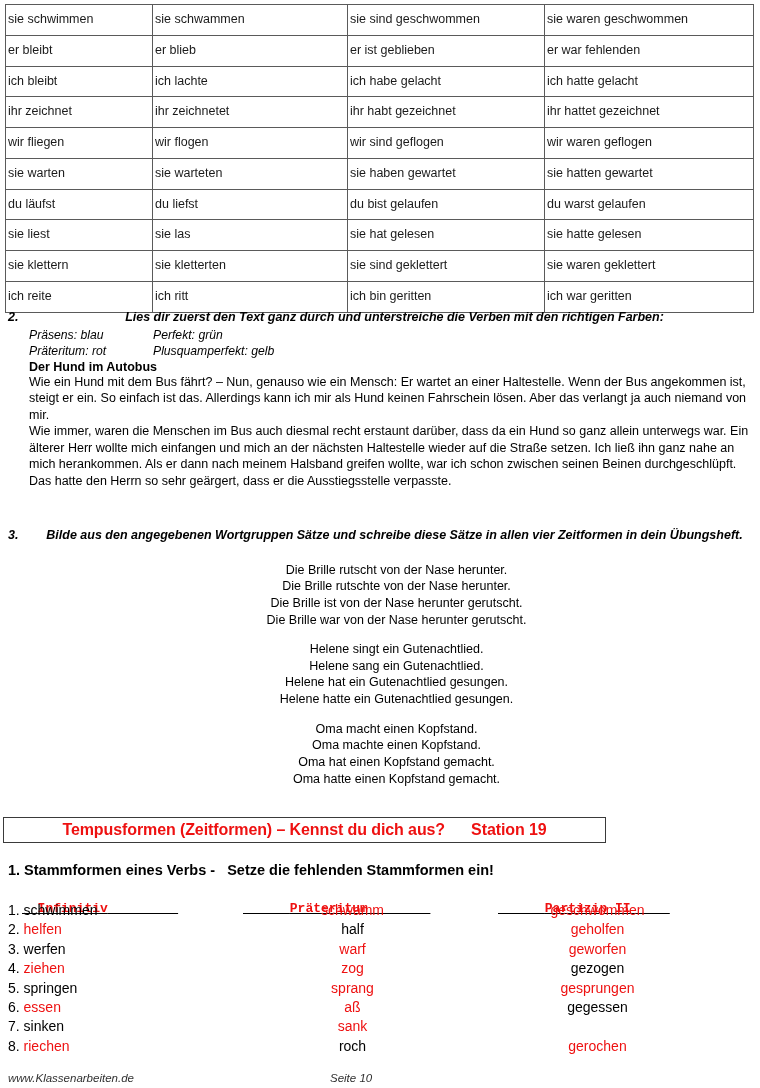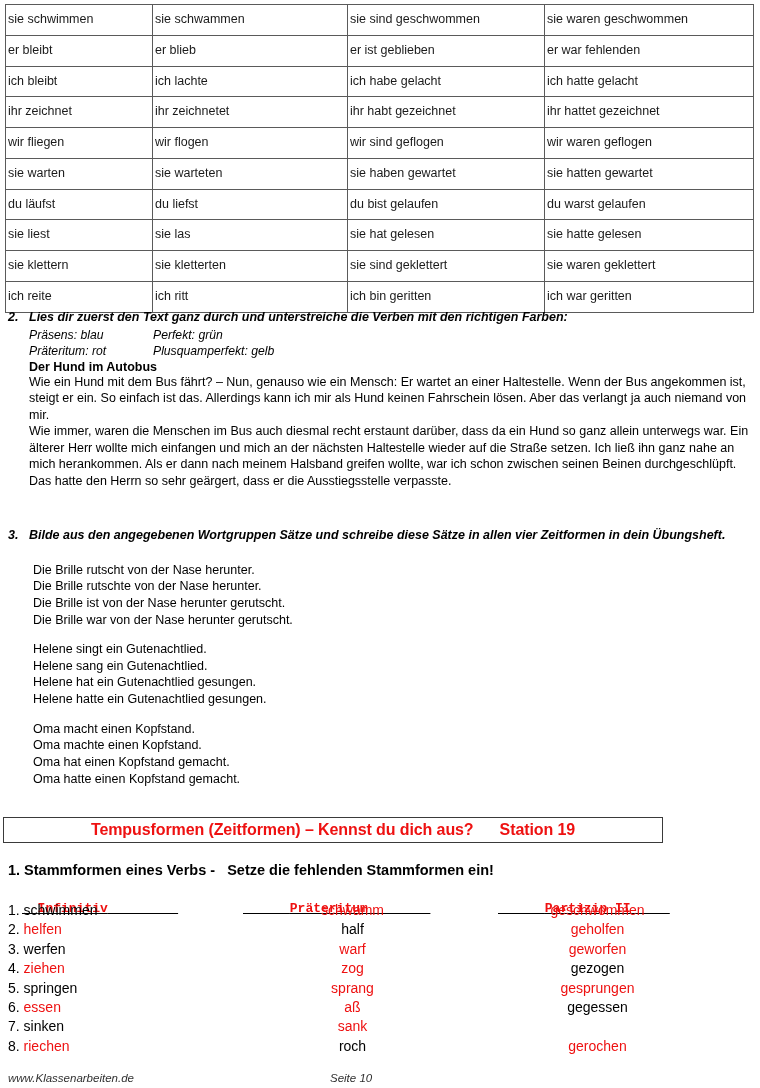--- a/index.html
+++ b/index.html
@@ -56,20 +56,21 @@
     font-weight: bold;
     font-style: italic;
     font-size: 12.5px;
   }
   .ex-head {
     margin-left: 29px;
     font-weight: bold;
     font-style: italic;
     font-size: 12.5px;
     line-height: 1.25;
+    text-align: center;
   }
   .legend {
     margin-left: 29px;
     font-style: italic;
     font-size: 12.2px;
     line-height: 1.35;
     margin-top: 1px;
   }
   .legend-row { display: block; }
   .legend-left {
@@ -97,21 +98,21 @@
     font-size: 12.5px;
     line-height: 1.33;
   }
   .sent-block .gap { height: 13px; }
 
   
   .station-box {
     position: absolute;
     left: 3px;
     top: 817px;
-    width: 660px;
+    width: 603px;
     height: 26px;
     border: 1.5px solid #3a3a3a;
     box-sizing: border-box;
   }
   .station-title {
     position: absolute;
     left: 0;
     top: 0;
     width: 100%;
     height: 100%;
@@ -305,21 +306,21 @@
     </span>
   </div>
   <div class="story-title">Der Hund im Autobus</div>
   <div class="story-p">Wie ein Hund mit dem Bus fährt? – Nun, genauso wie ein Mensch: Er wartet an einer Haltestelle. Wenn der Bus angekommen ist, steigt er ein. So einfach ist das. Allerdings kann ich mir als Hund keinen Fahrschein lösen. Aber das verlangt ja auch niemand von mir.</div>
   <div class="story-p">Wie immer, waren die Menschen im Bus auch diesmal recht erstaunt darüber, dass da ein Hund so ganz allein unterwegs war. Ein älterer Herr wollte mich einfangen und mich an der nächsten Haltestelle wieder auf die Straße setzen. Ich ließ ihn ganz nahe an mich herankommen. Als er dann nach meinem Halsband greifen wollte, war ich schon zwischen seinen Beinen durchgeschlüpft. Das hatte den Herrn so sehr geärgert, dass er die Ausstiegsstelle verpasste.</div>
 </div>
 
 <div class="ex" style="top:528px;">
   <div class="ex-num">3.</div>
   <div class="ex-head">Bilde aus den angegebenen Wortgruppen Sätze und schreibe diese Sätze in allen vier Zeitformen in dein Übungsheft.</div>
-  <div class="sent-block" style="margin-top:18px;" id="sent-groups">
+  <div class="sent-block" style="margin-top:18px;text-align:center;" id="sent-groups">
       <div>Die Brille rutscht von der Nase herunter.</div>
       <div>Die Brille rutschte von der Nase herunter.</div>
       <div>Die Brille ist von der Nase herunter gerutscht.</div>
       <div>Die Brille war von der Nase herunter gerutscht.</div>
       <div class="gap"></div>
       <div>Helene singt ein Gutenachtlied.</div>
       <div>Helene sang ein Gutenachtlied.</div>
       <div>Helene hat ein Gutenachtlied gesungen.</div>
       <div>Helene hatte ein Gutenachtlied gesungen.</div>
       <div class="gap"></div>

